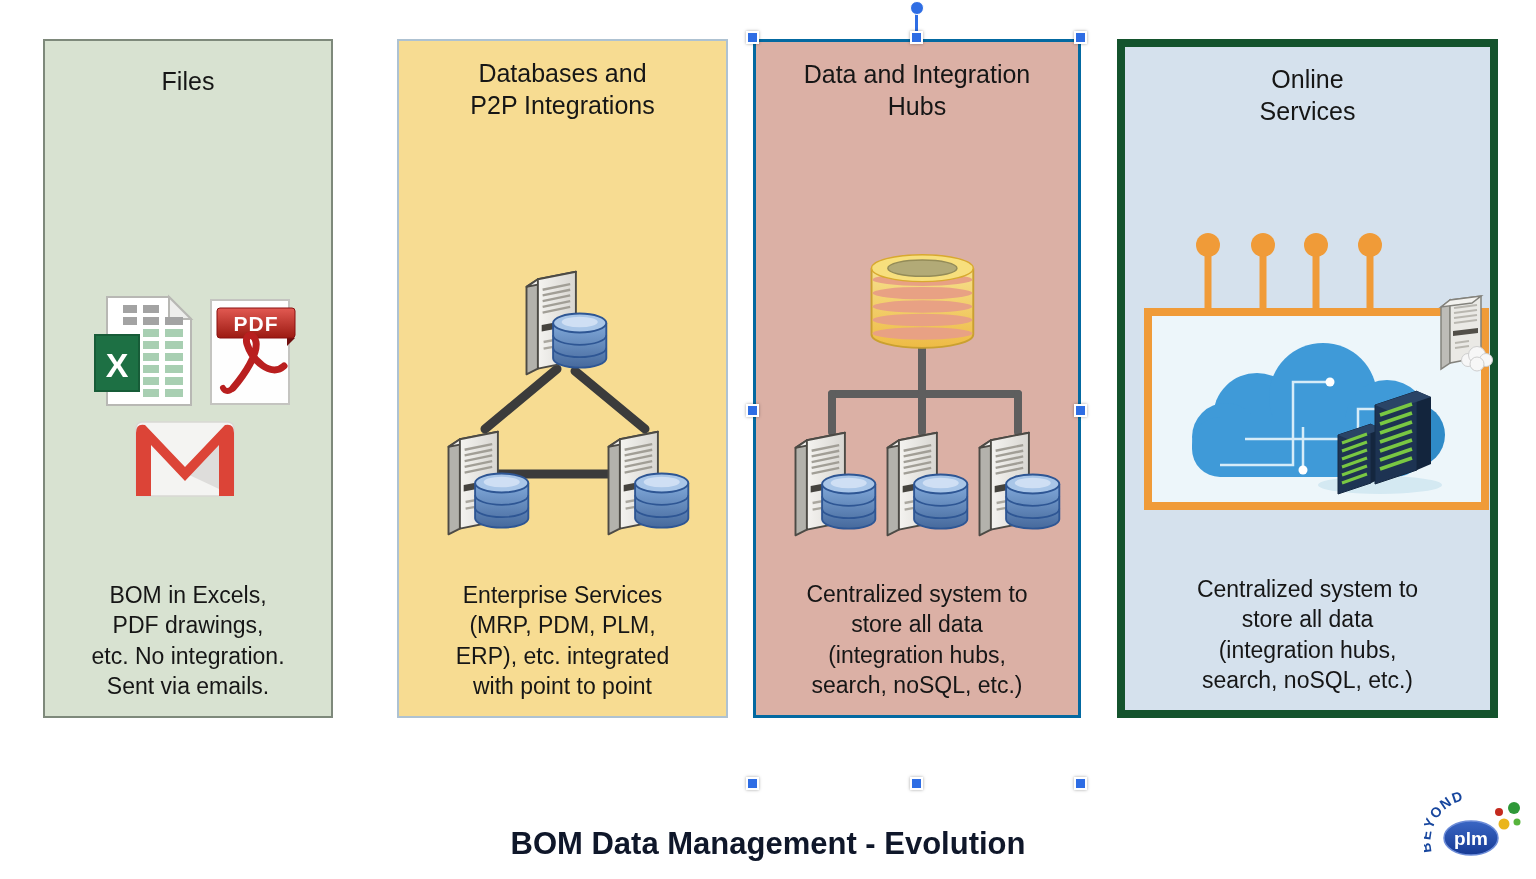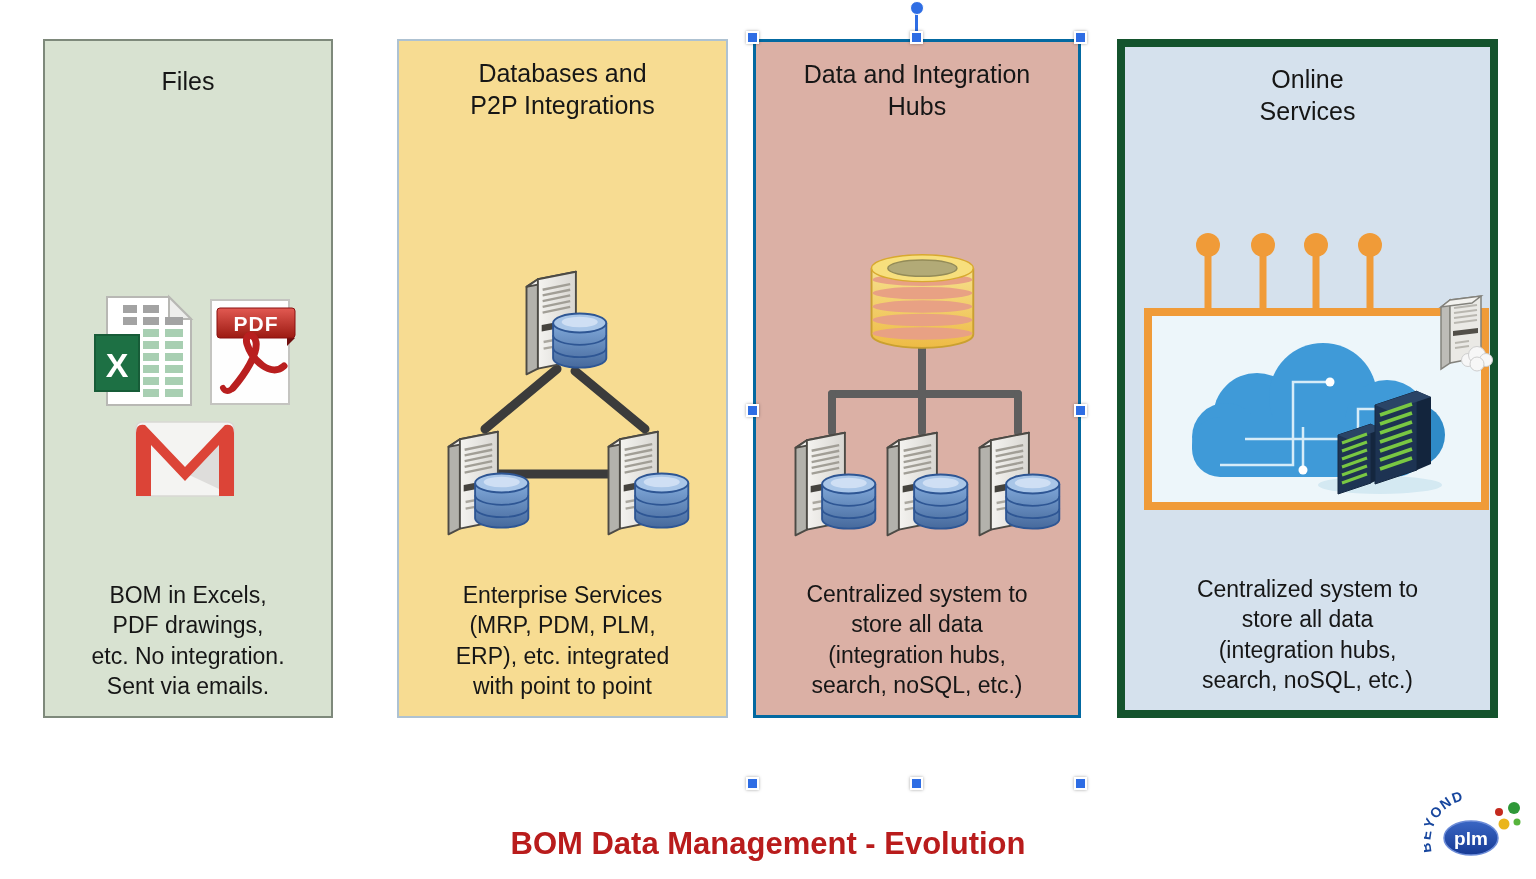--- a/index.html
+++ b/index.html
@@ -17,21 +17,21 @@
   .body-text { position:absolute; bottom:14px; left:0; right:0; text-align:center;
                font-size:23px; line-height:1.33; white-space:pre-line; }
   .abs { position:absolute; }
   .handle { position:absolute; width:13px; height:13px; background:#2e6de4;
             border:2px solid #ffffff; box-shadow:0 0 3px rgba(0,0,0,.35); z-index:6; }
   .rot-circle { position:absolute; left:910px; top:1px; width:14px; height:14px;
                 border-radius:50%; background:#2e6de4; border:1px solid #fff; z-index:6; }
   .rot-stem { position:absolute; left:915px; top:14px; width:3px; height:19px;
               background:#2e6de4; z-index:5; }
   .title { position:absolute; top:826px; left:13px; width:1510px; text-align:center;
-           font-size:31px; font-weight:bold; color:#b91c1c; }
+           font-size:31px; font-weight:bold; color:#0f172a; }
   .logo { position:absolute; left:1424px; top:790px; }
   svg text { font-family:"Liberation Sans", sans-serif; }
 </style>
 </head>
 <body>
 
 <div class="canvas">
 
   <svg width="0" height="0" style="position:absolute" aria-hidden="true">
     <defs>

